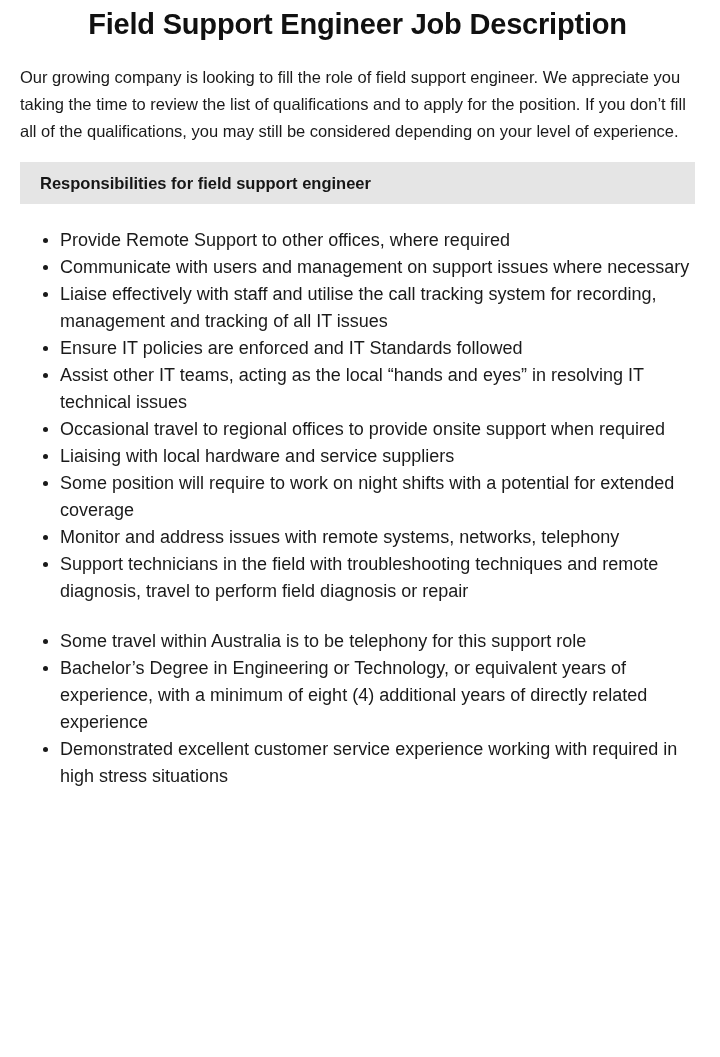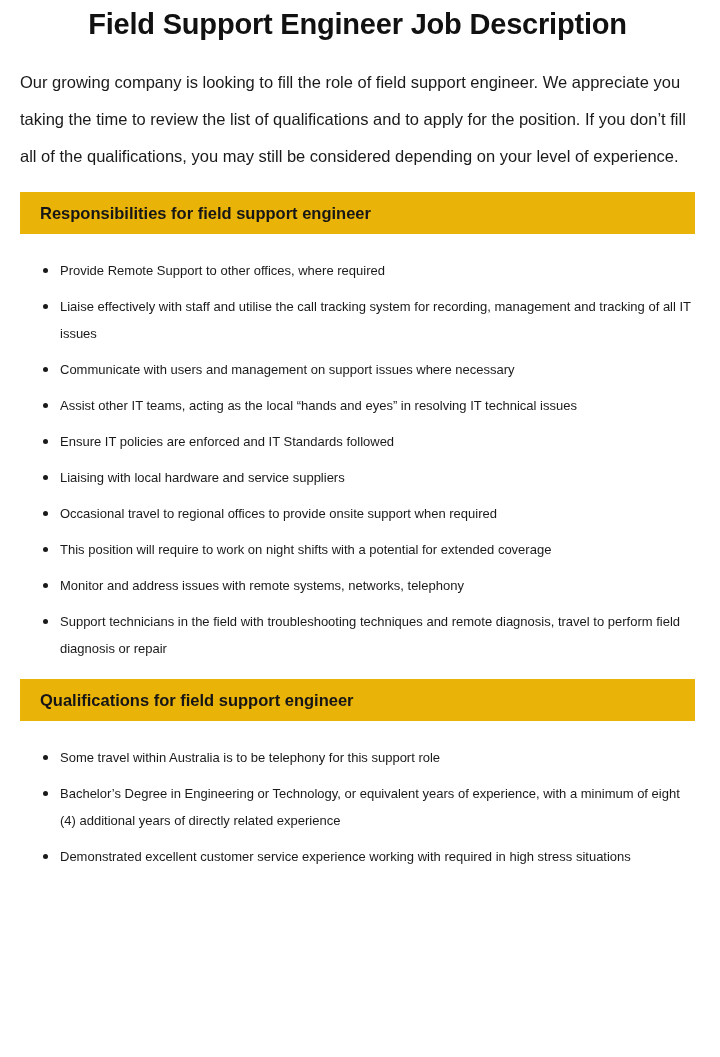--- a/index.html
+++ b/index.html
@@ -22,44 +22,43 @@
     font-size: 29px;
     line-height: 40px;
     font-weight: 800;
     text-align: center;
     color: #111111;
     margin: 0;
     letter-spacing: -0.2px;
   }
   .intro {
     font-size: 16.5px;
-    line-height: 37px;
+    line-height: 27px;
     margin: 20px 0 0 0;
   }
   .section-bar {
-    background: #eab308;
+    background: #e5e5e5;
     margin: 17px 0 0 0;
     padding: 11px 20px 10px 20px;
     font-size: 16.5px;
     line-height: 21px;
     font-weight: 700;
     color: #161616;
   }
   ul.bullet-list {
     list-style: none;
     margin: 23px 0 14px 0;
     padding: 0;
   }
   ul.bullet-list li {
     position: relative;
     padding-left: 40px;
-    font-size: 13px;
+    font-size: 18px;
     line-height: 27px;
     color: #1a1a1a;
-    margin-top: 9px;
   }
   ul.bullet-list li::before {
     content: "";
     position: absolute;
     left: 23px;
     top: 11px;
     width: 5px;
     height: 5px;
     border-radius: 50%;
     background: #1a1a1a;
@@ -71,32 +70,31 @@
 <div class="page">
 
   <h1 class="page-title">Field Support Engineer Job Description</h1>
 
   <p class="intro">Our growing company is looking to fill the role of field support engineer. We appreciate you taking the time to review the list of qualifications and to apply for the position. If you don’t fill all of the qualifications, you may still be considered depending on your level of experience.</p>
 
   <div class="section-bar">Responsibilities for field support engineer</div>
 
   <ul class="bullet-list">
     <li>Provide Remote Support to other offices, where required</li>
+    <li>Communicate with users and management on support issues where necessary</li>
     <li>Liaise effectively with staff and utilise the call tracking system for recording, management and tracking of all IT issues</li>
-    <li>Communicate with users and management on support issues where necessary</li>
+    <li>Ensure IT policies are enforced and IT Standards followed</li>
     <li>Assist other IT teams, acting as the local “hands and eyes” in resolving IT technical issues</li>
-    <li>Ensure IT policies are enforced and IT Standards followed</li>
+    <li>Occasional travel to regional offices to provide onsite support when required</li>
     <li>Liaising with local hardware and service suppliers</li>
-    <li>Occasional travel to regional offices to provide onsite support when required</li>
-    <li>This position will require to work on night shifts with a potential for extended coverage</li>
+    <li>Some position will require to work on night shifts with a potential for extended coverage</li>
     <li>Monitor and address issues with remote systems, networks, telephony</li>
     <li>Support technicians in the field with troubleshooting techniques and remote diagnosis, travel to perform field diagnosis or repair</li>
   </ul>
 
-  <div class="section-bar">Qualifications for field support engineer</div>
 
   <ul class="bullet-list">
     <li>Some travel within Australia is to be telephony for this support role</li>
     <li>Bachelor’s Degree in Engineering or Technology, or equivalent years of experience, with a minimum of eight (4) additional years of directly related experience</li>
     <li>Demonstrated excellent customer service experience working with required in high stress situations</li>
   </ul>
 
 </div>
 
 </body></html>

